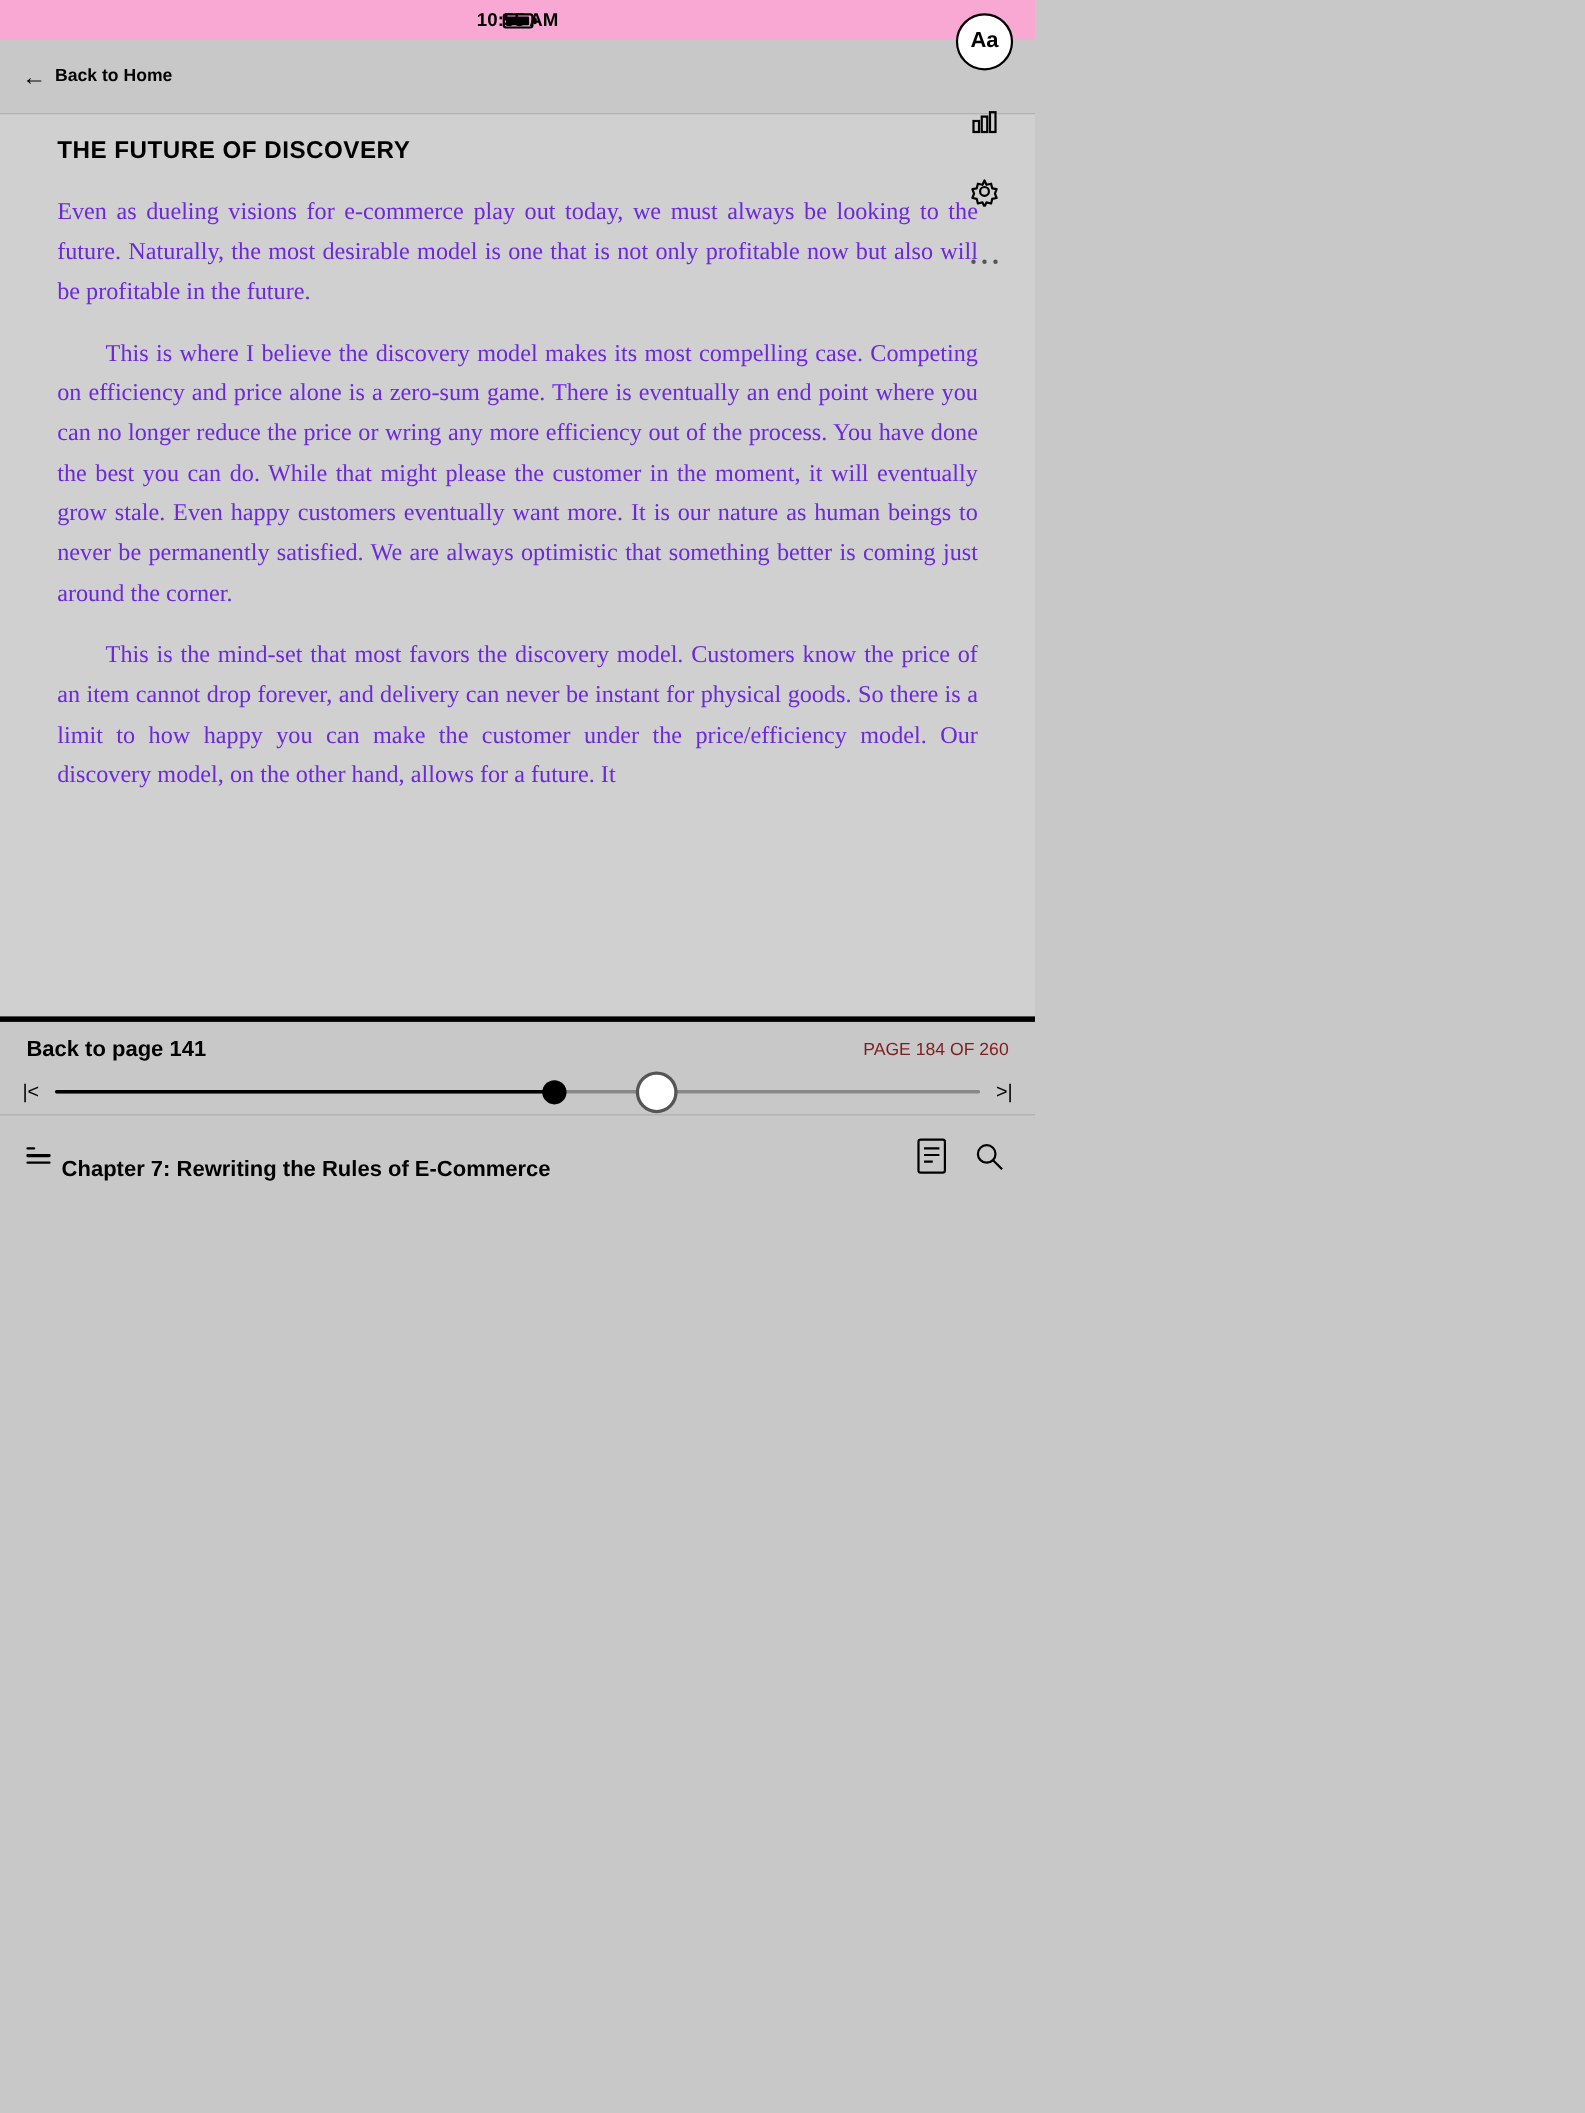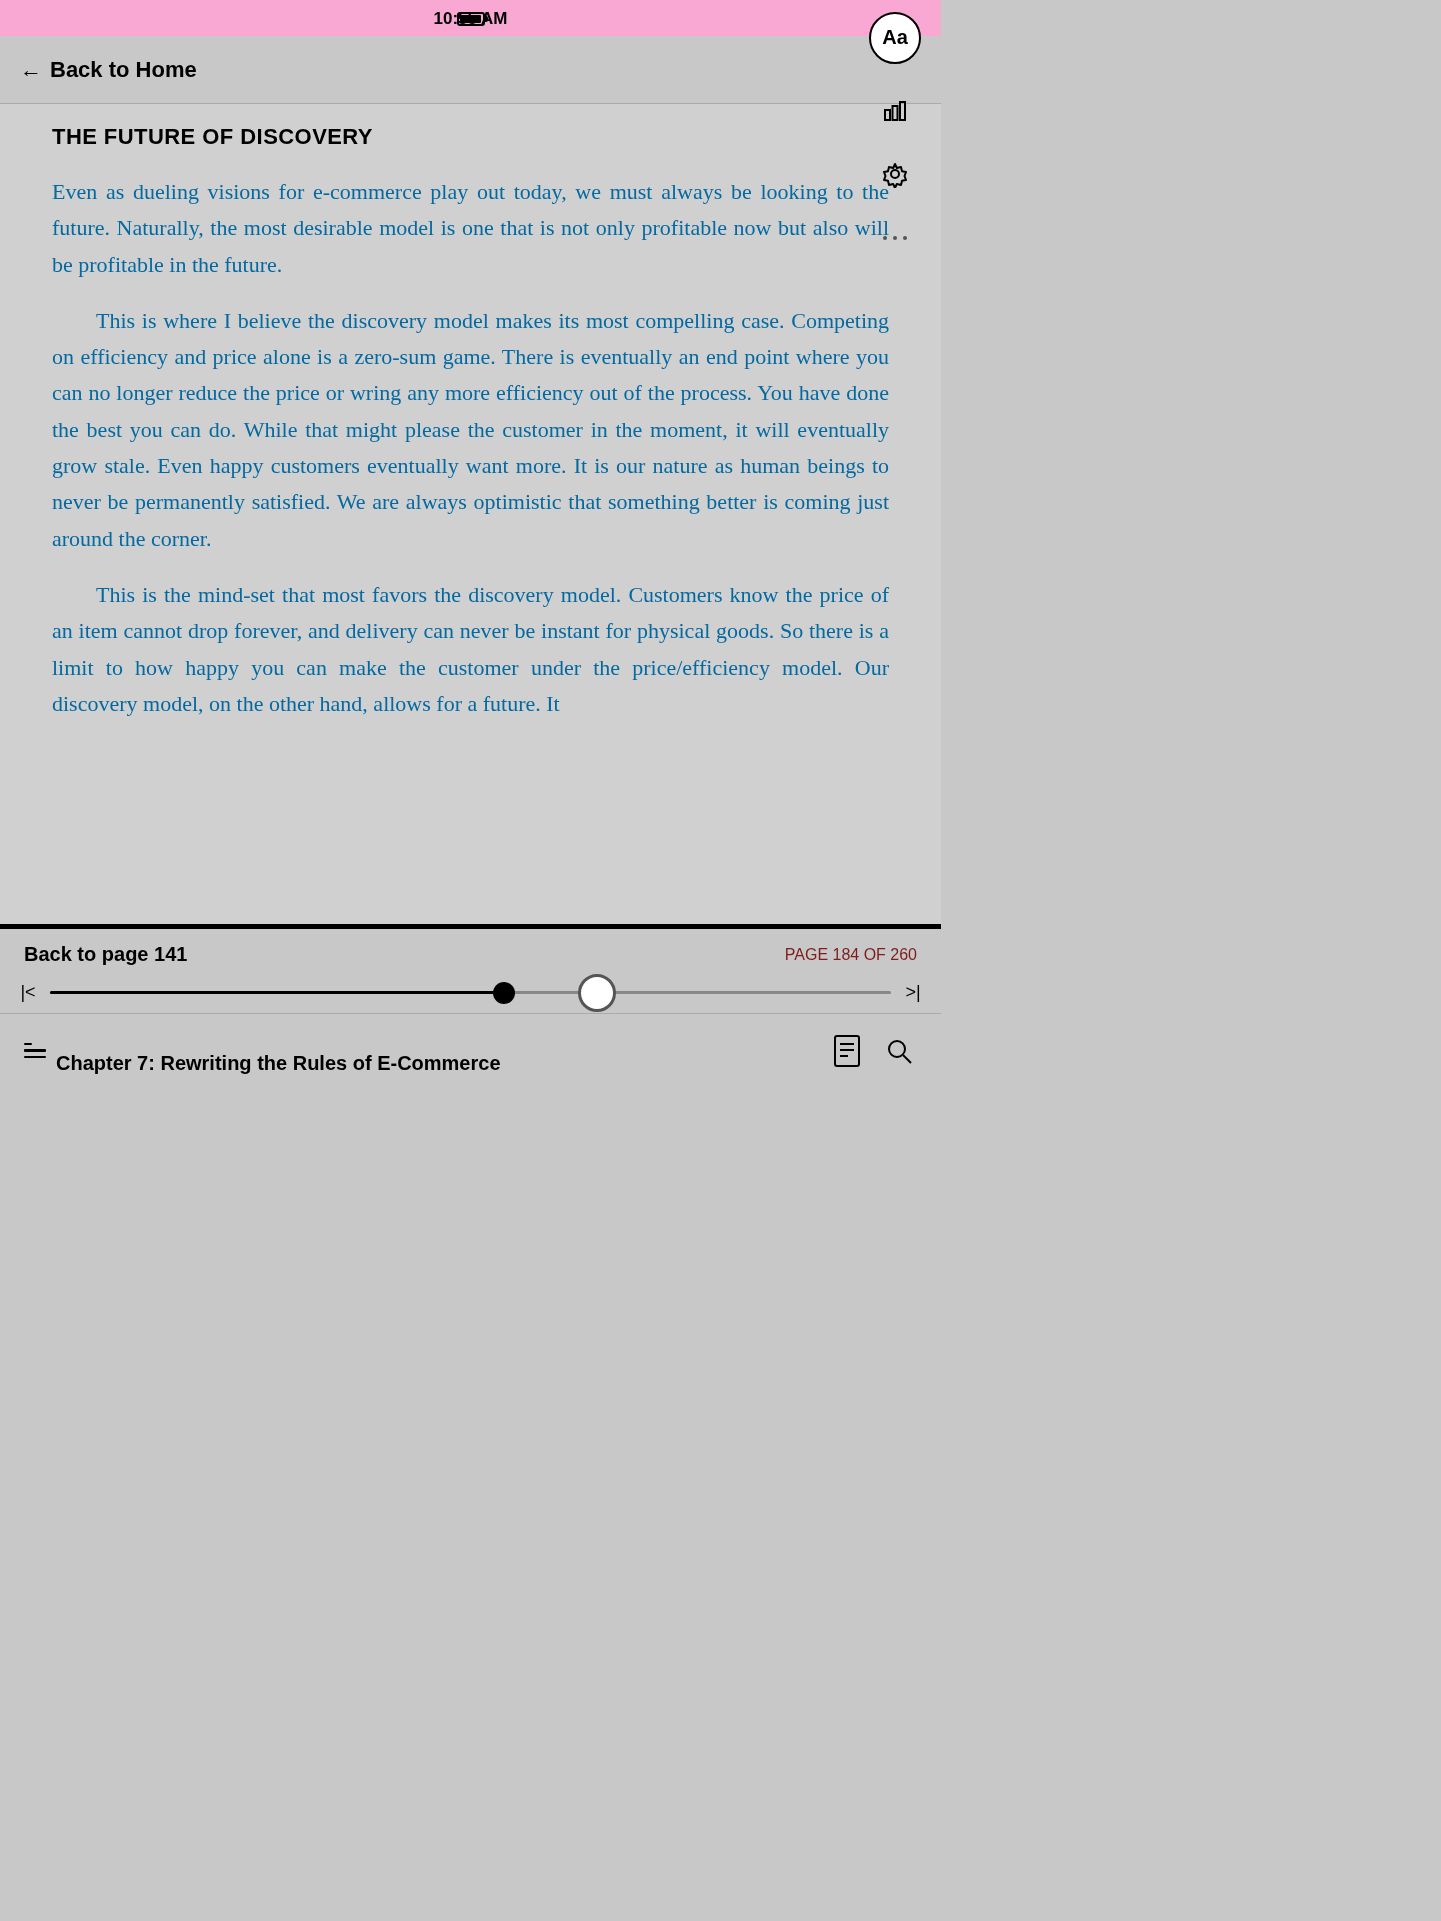--- a/index.html
+++ b/index.html
@@ -89,21 +89,21 @@
     }
 
     .back-arrow {
       font-size: 22px;
       color: #000;
       line-height: 1;
     }
 
     .back-label {
       font-family: -apple-system, BlinkMacSystemFont, 'Helvetica Neue', sans-serif;
-      font-size: 22px;
+      font-size: 16px;
       font-weight: 700;
       color: #000;
     }
 
     .nav-icons {
       display: flex;
       align-items: center;
       gap: 28px;
       flex-direction: column;
     }
@@ -148,21 +148,21 @@
       font-weight: 900;
       color: #000;
       margin-bottom: 24px;
       letter-spacing: 0.02em;
     }
 
     .paragraph {
       font-family: Georgia, 'Times New Roman', serif;
       font-size: 22px;
       line-height: 1.65;
-      color: #0369a1;
+      color: #6d28d9;
       margin-bottom: 20px;
       text-align: justify;
     }
 
     .paragraph.indent {
       text-indent: 2em;
     }
 
     
     .bottom-nav {

